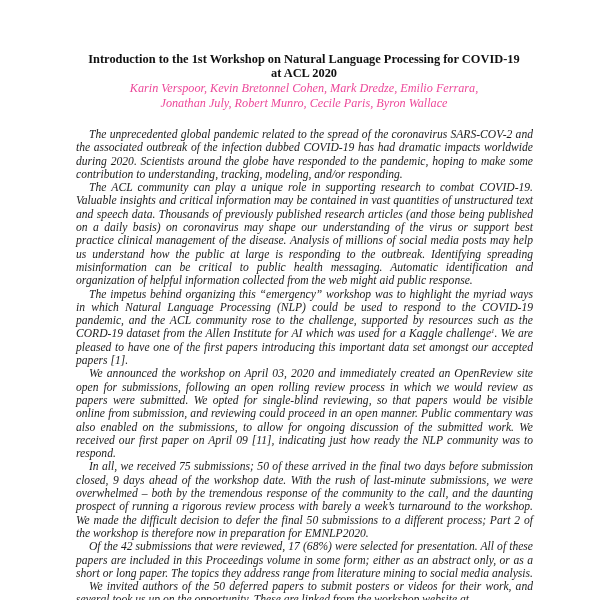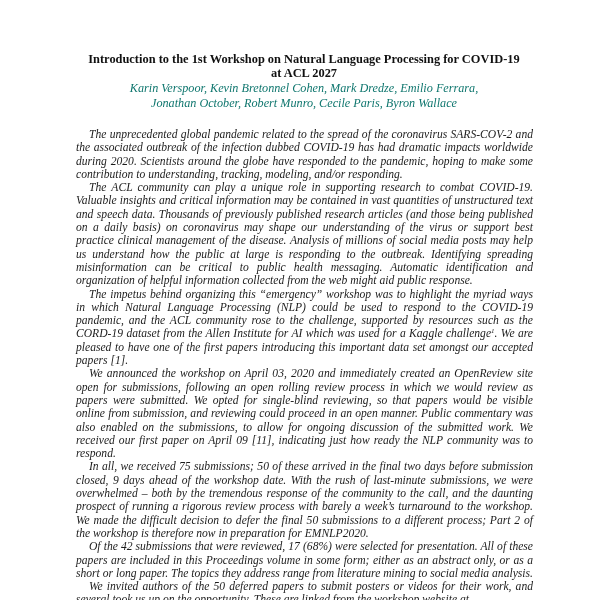--- a/index.html
+++ b/index.html
@@ -34,21 +34,21 @@
     font-size: 12.4px;
     line-height: 13.6px;
     margin: 0;
     color: #111;
   }
   .authors {
     font-style: italic;
     font-size: 12.2px;
     line-height: 15px;
     margin: 1px 0 0 0;
-    color: #0f766e;
+    color: #ec4899;
   }
   .body-text {
     position: absolute;
     left: 72px;
     width: 457px;
     top: 128px;
     font-size: 11.6px;
     line-height: 13.3px;
     text-align: justify;
     color: #1c1c1c;
@@ -64,25 +64,25 @@
     vertical-align: 4px;
   }
 </style>
 </head>
 <body>
 
 <div class="page">
   <div class="title-block">
     <div class="title">
       <div>Introduction to the 1st Workshop on Natural Language Processing for COVID-19</div>
-      <div>at ACL 2027</div>
+      <div>at ACL 2020</div>
     </div>
     <div class="authors">
       <div>Karin Verspoor, Kevin Bretonnel Cohen, Mark Dredze, Emilio Ferrara,</div>
-      <div>Jonathan October, Robert Munro, Cecile Paris, Byron Wallace</div>
+      <div>Jonathan July, Robert Munro, Cecile Paris, Byron Wallace</div>
     </div>
   </div>
 
   <div class="body-text">
     <p>The unprecedented global pandemic related to the spread of the coronavirus SARS-COV-2 and the associated outbreak of the infection dubbed COVID-19 has had dramatic impacts worldwide during 2020. Scientists around the globe have responded to the pandemic, hoping to make some contribution to understanding, tracking, modeling, and/or responding.</p>
     <p>The ACL community can play a unique role in supporting research to combat COVID-19. Valuable insights and critical information may be contained in vast quantities of unstructured text and speech data. Thousands of previously published research articles (and those being published on a daily basis) on coronavirus may shape our understanding of the virus or support best practice clinical management of the disease.  Analysis of millions of social media posts may help us understand how the public at large is responding to the outbreak. Identifying spreading misinformation can be critical to public health messaging. Automatic identification and organization of helpful information collected from the web might aid public response.</p>
     <p><span>The impetus behind organizing this “emergency” workshop was to highlight the myriad ways in which Natural Language Processing (NLP) could be used to respond to the COVID-19 pandemic, and the ACL community rose to the challenge, supported by resources such as the CORD-19 dataset from the Allen Institute for AI which was used for a Kaggle challenge</span><sup>1</sup><span>. We are pleased to have one of the first papers introducing this important data set amongst our accepted papers [1].</span></p>
     <p>We announced the workshop on April 03, 2020 and immediately created an OpenReview site open for submissions, following an open rolling review process in which we would review as papers were submitted. We opted for single-blind reviewing, so that papers would be visible online from submission, and reviewing could proceed in an open manner. Public commentary was also enabled on the submissions, to allow for ongoing discussion of the submitted work.  We received our first paper on April 09 [11], indicating just how ready the NLP community was to respond.</p>
     <p>In all, we received 75 submissions; 50 of these arrived in the final two days before submission closed, 9 days ahead of the workshop date. With the rush of last-minute submissions, we were overwhelmed – both by the tremendous response of the community to the call, and the daunting prospect of running a rigorous review process with barely a week’s turnaround to the workshop. We made the difficult decision to defer the final 50 submissions to a different process; Part 2 of the workshop is therefore now in preparation for EMNLP2020.</p>
     <p>Of the 42 submissions that were reviewed, 17 (68%) were selected for presentation. All of these papers are included in this Proceedings volume in some form; either as an abstract only, or as a short or long paper. The topics they address range from literature mining to social media analysis.</p>

